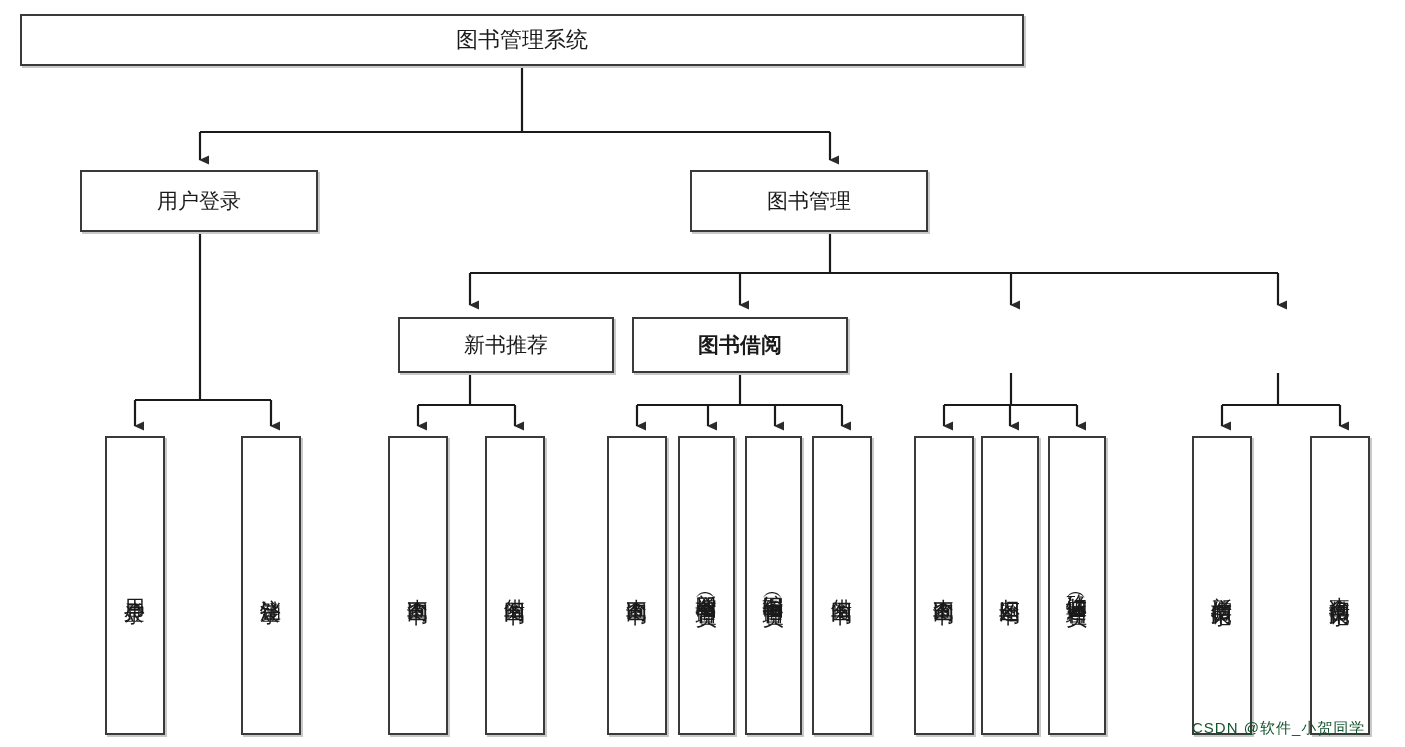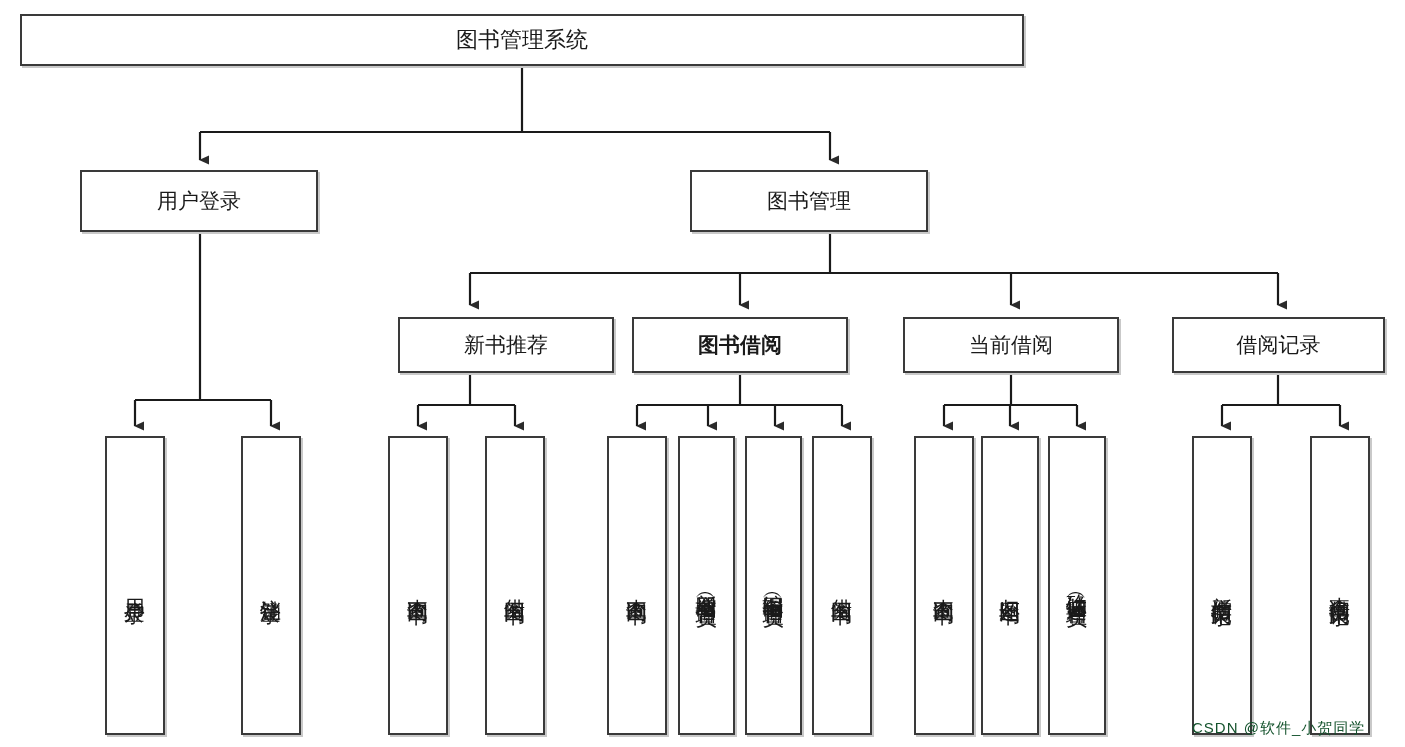--- a/index.html
+++ b/index.html
@@ -83,26 +83,20 @@
   <div class="node h shadow" style="left:690px;top:170px;width:238px;height:62px;">
     <span class="lbl">图书管理</span>
   </div>
 
   <div class="node h shadow" style="left:362px;top:317px;width:216px;height:56px;margin-left:36px;">
     <span class="lbl">新书推荐</span>
   </div>
   <div class="node h shadow" style="left:632px;top:317px;width:216px;height:56px;font-weight:bold;">
     <span class="lbl">图书借阅</span>
   </div>
-  <div class="node h shadow" style="left:903px;top:317px;width:216px;height:56px;">
-    <span class="lbl">当前借阅</span>
-  </div>
-  <div class="node h shadow" style="left:1172px;top:317px;width:213px;height:56px;">
-    <span class="lbl">借阅记录</span>
-  </div>
 
   <div class="node v shadow" style="left:105px;top:436px;width:60px;height:299px;">
     <span class="lbl">用户登录</span>
   </div>
   <div class="node v shadow" style="left:241px;top:436px;width:60px;height:299px;">
     <span class="lbl">注销登录</span>
   </div>
 
   <div class="node v shadow" style="left:388px;top:436px;width:60px;height:299px;">
     <span class="lbl">查询图书</span>

